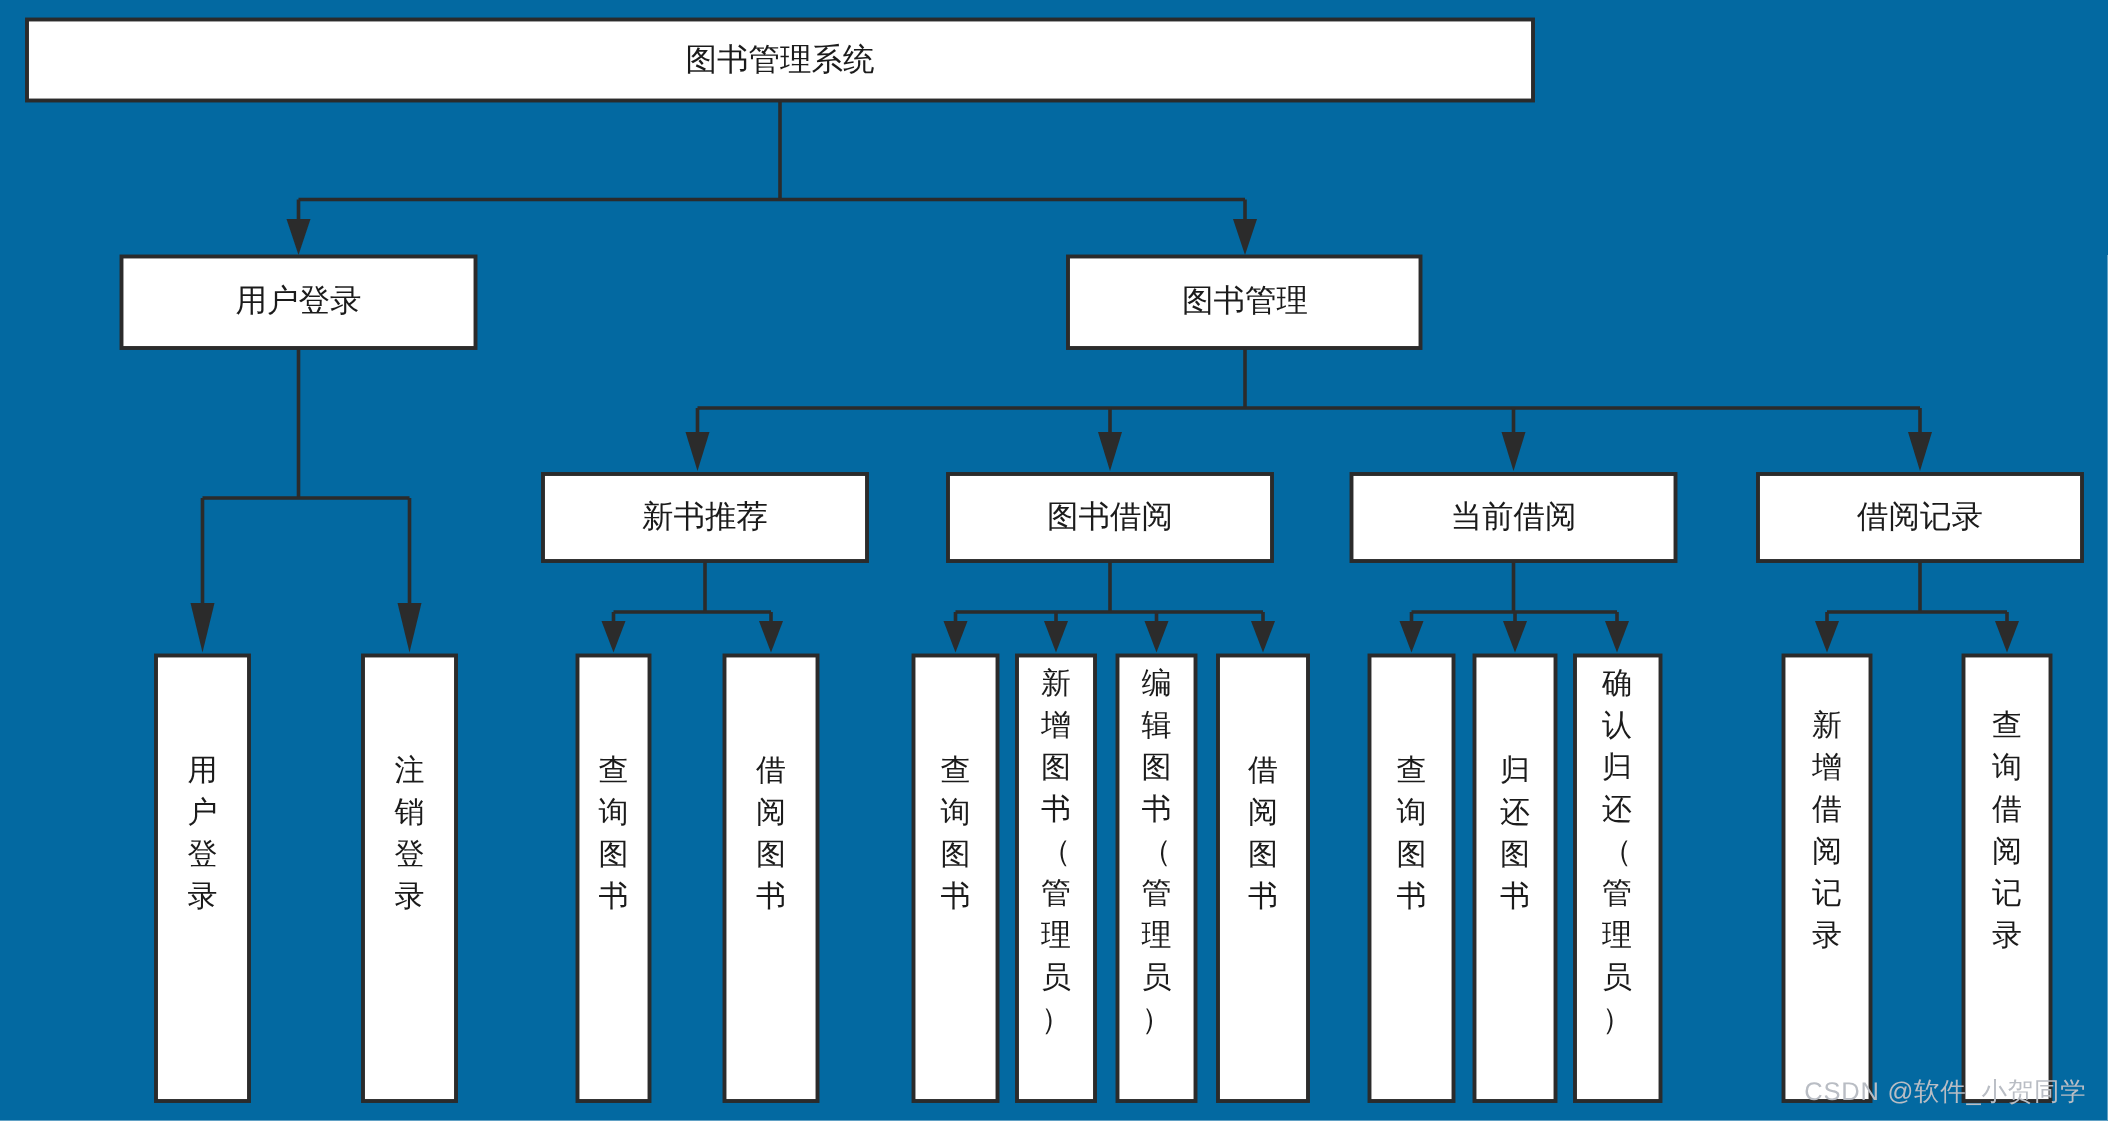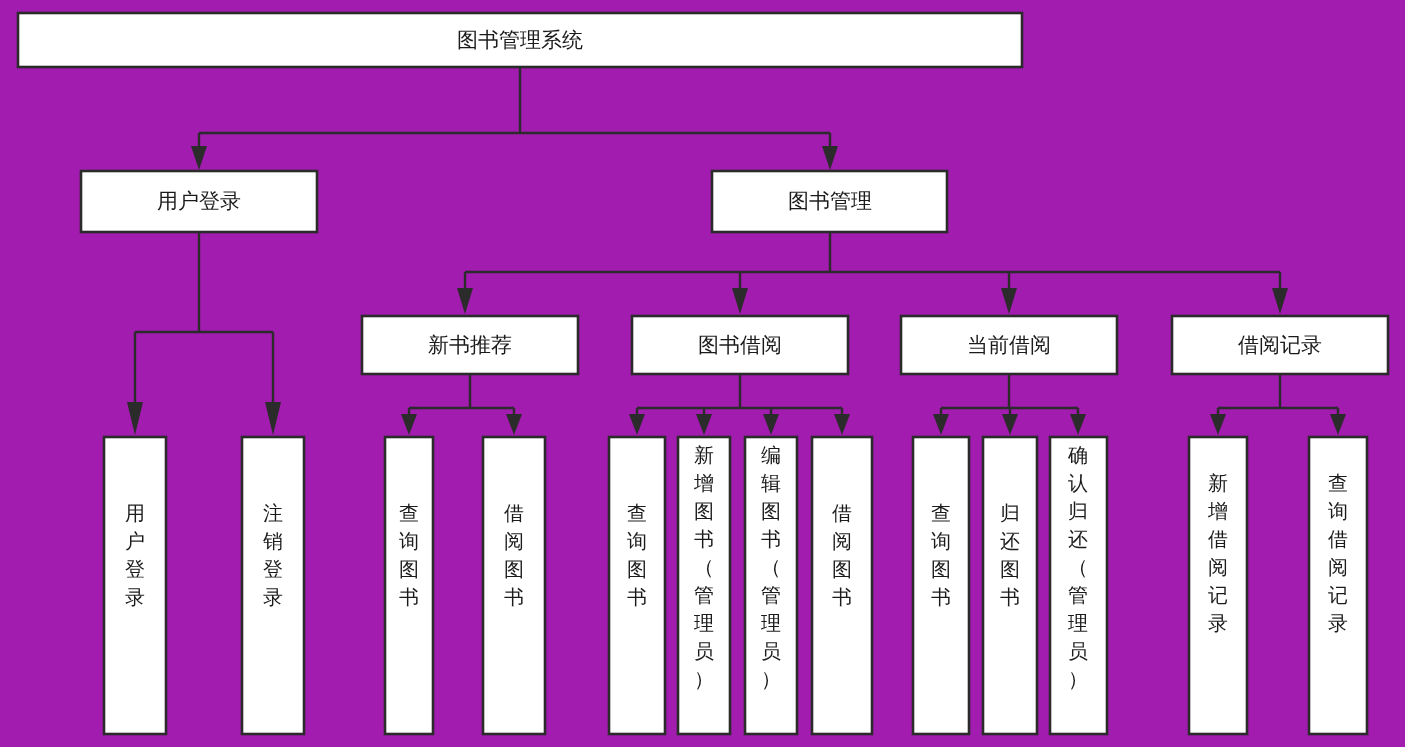--- a/index.html
+++ b/index.html
@@ -10,21 +10,21 @@
   body {
     width: 1405px;
     height: 747px;
     font-family: "Liberation Sans", "DejaVu Sans", sans-serif;
     overflow: hidden;
   }
   #diagram-root {
     position: relative;
     width: 1405px;
     height: 747px;
-    background: #a21caf;
+    background: #0369a1;
   }
   svg#flow {
     position: absolute;
     left: 0;
     top: 0;
     width: 1405px;
     height: 747px;
     display: block;
   }
   .node-rect {
@@ -234,13 +234,14 @@
       <rect class="node-rect" x="1189" y="437" width="58" height="297"></rect>
       <text class="node-label-v" x="1218" y="490"><tspan x="1218" y="490">新</tspan><tspan x="1218" y="518">增</tspan><tspan x="1218" y="546">借</tspan><tspan x="1218" y="574">阅</tspan><tspan x="1218" y="602">记</tspan><tspan x="1218" y="630">录</tspan></text>
     </g>
     <g>
       <rect class="node-rect" x="1309" y="437" width="58" height="297"></rect>
       <text class="node-label-v" x="1338" y="490"><tspan x="1338" y="490">查</tspan><tspan x="1338" y="518">询</tspan><tspan x="1338" y="546">借</tspan><tspan x="1338" y="574">阅</tspan><tspan x="1338" y="602">记</tspan><tspan x="1338" y="630">录</tspan></text>
     </g>
 
   </svg>
 
+  <div class="watermark">CSDN @软件_小贺同学</div>
 </div>
 
 </body></html>

